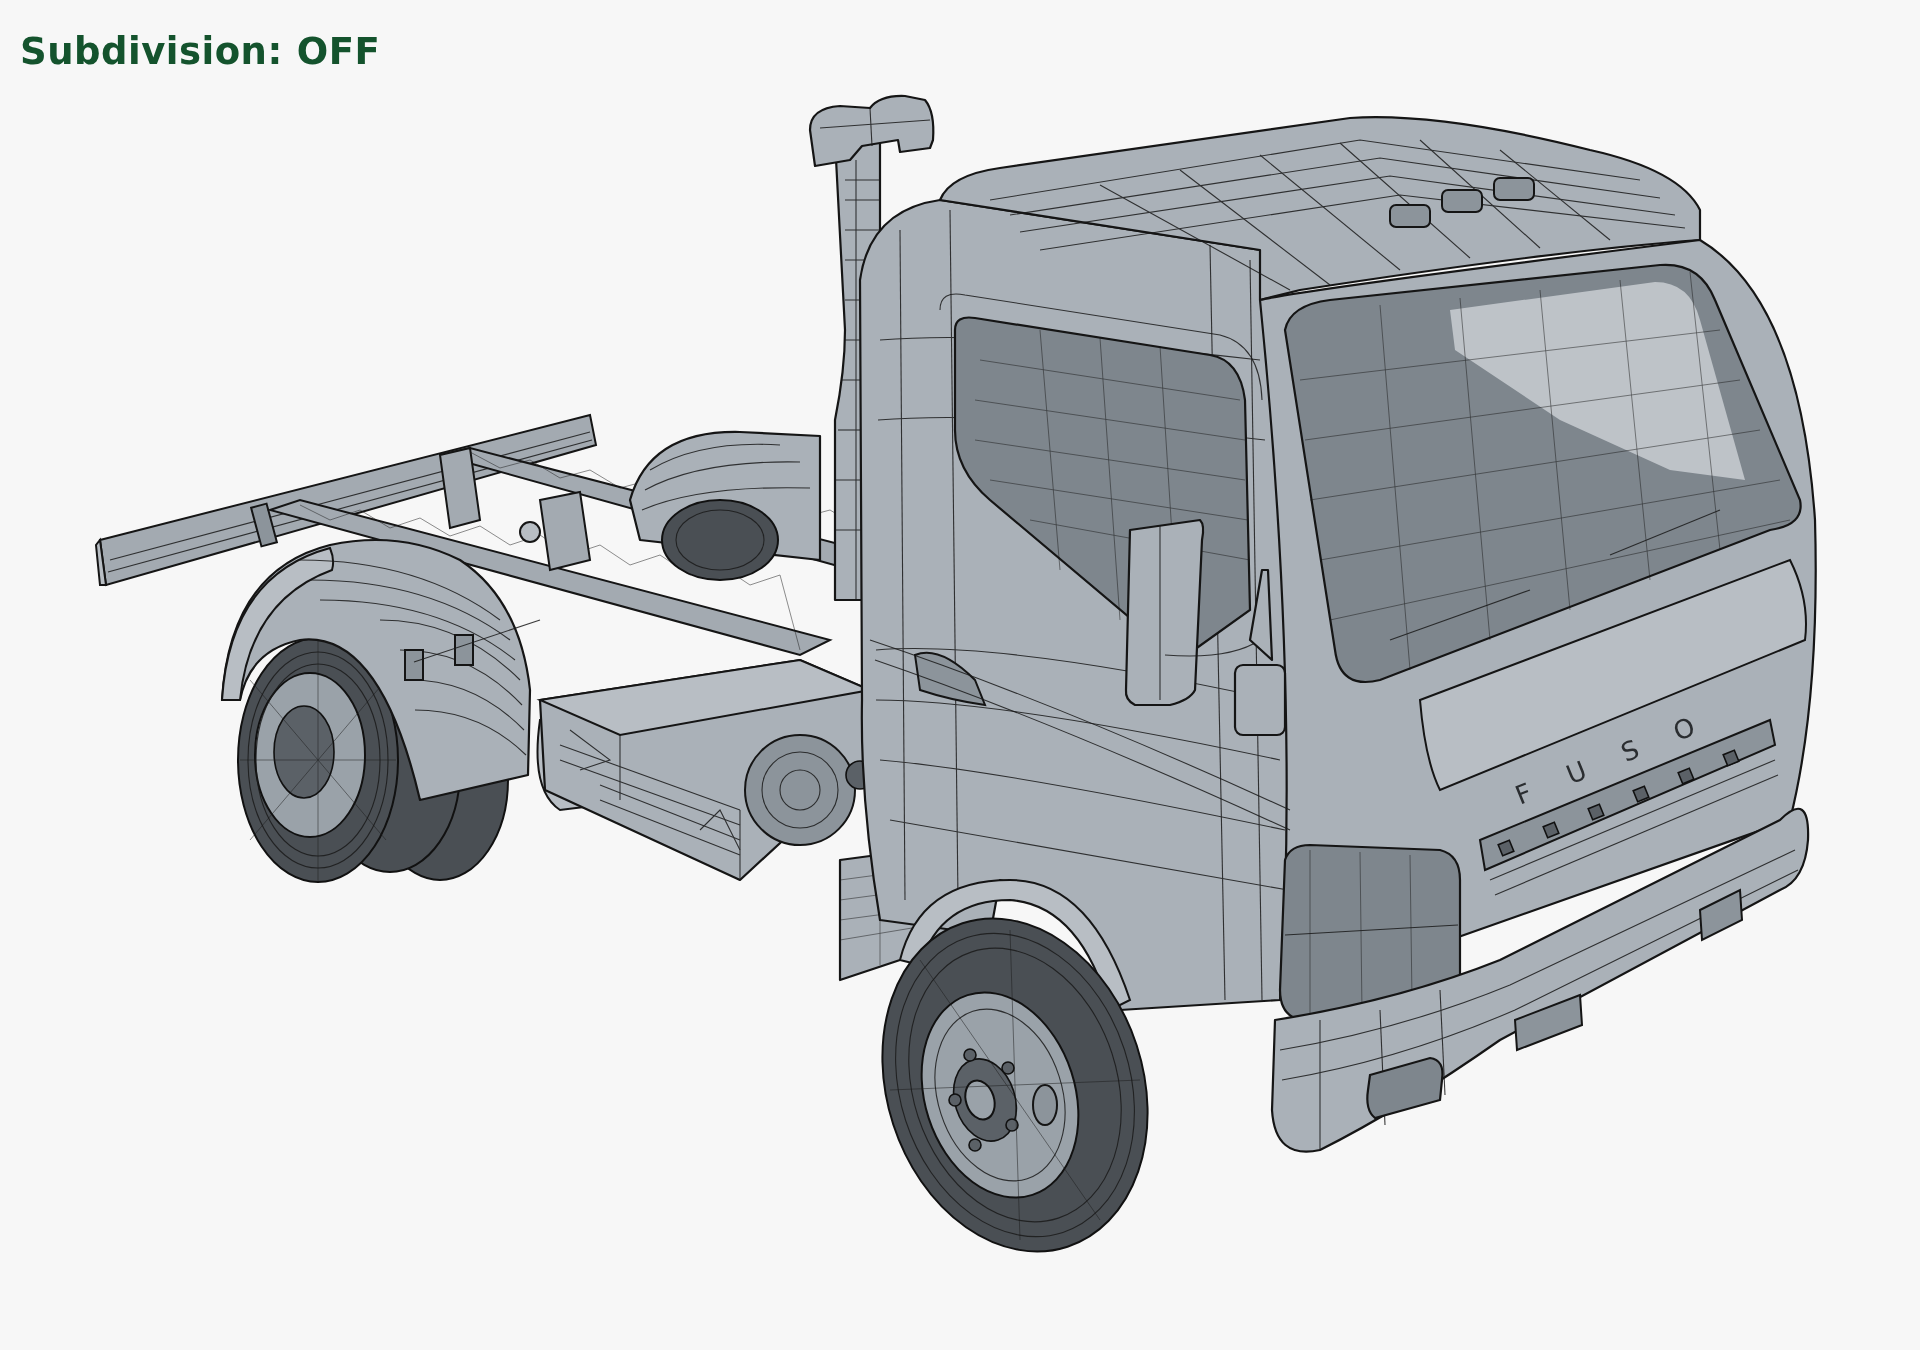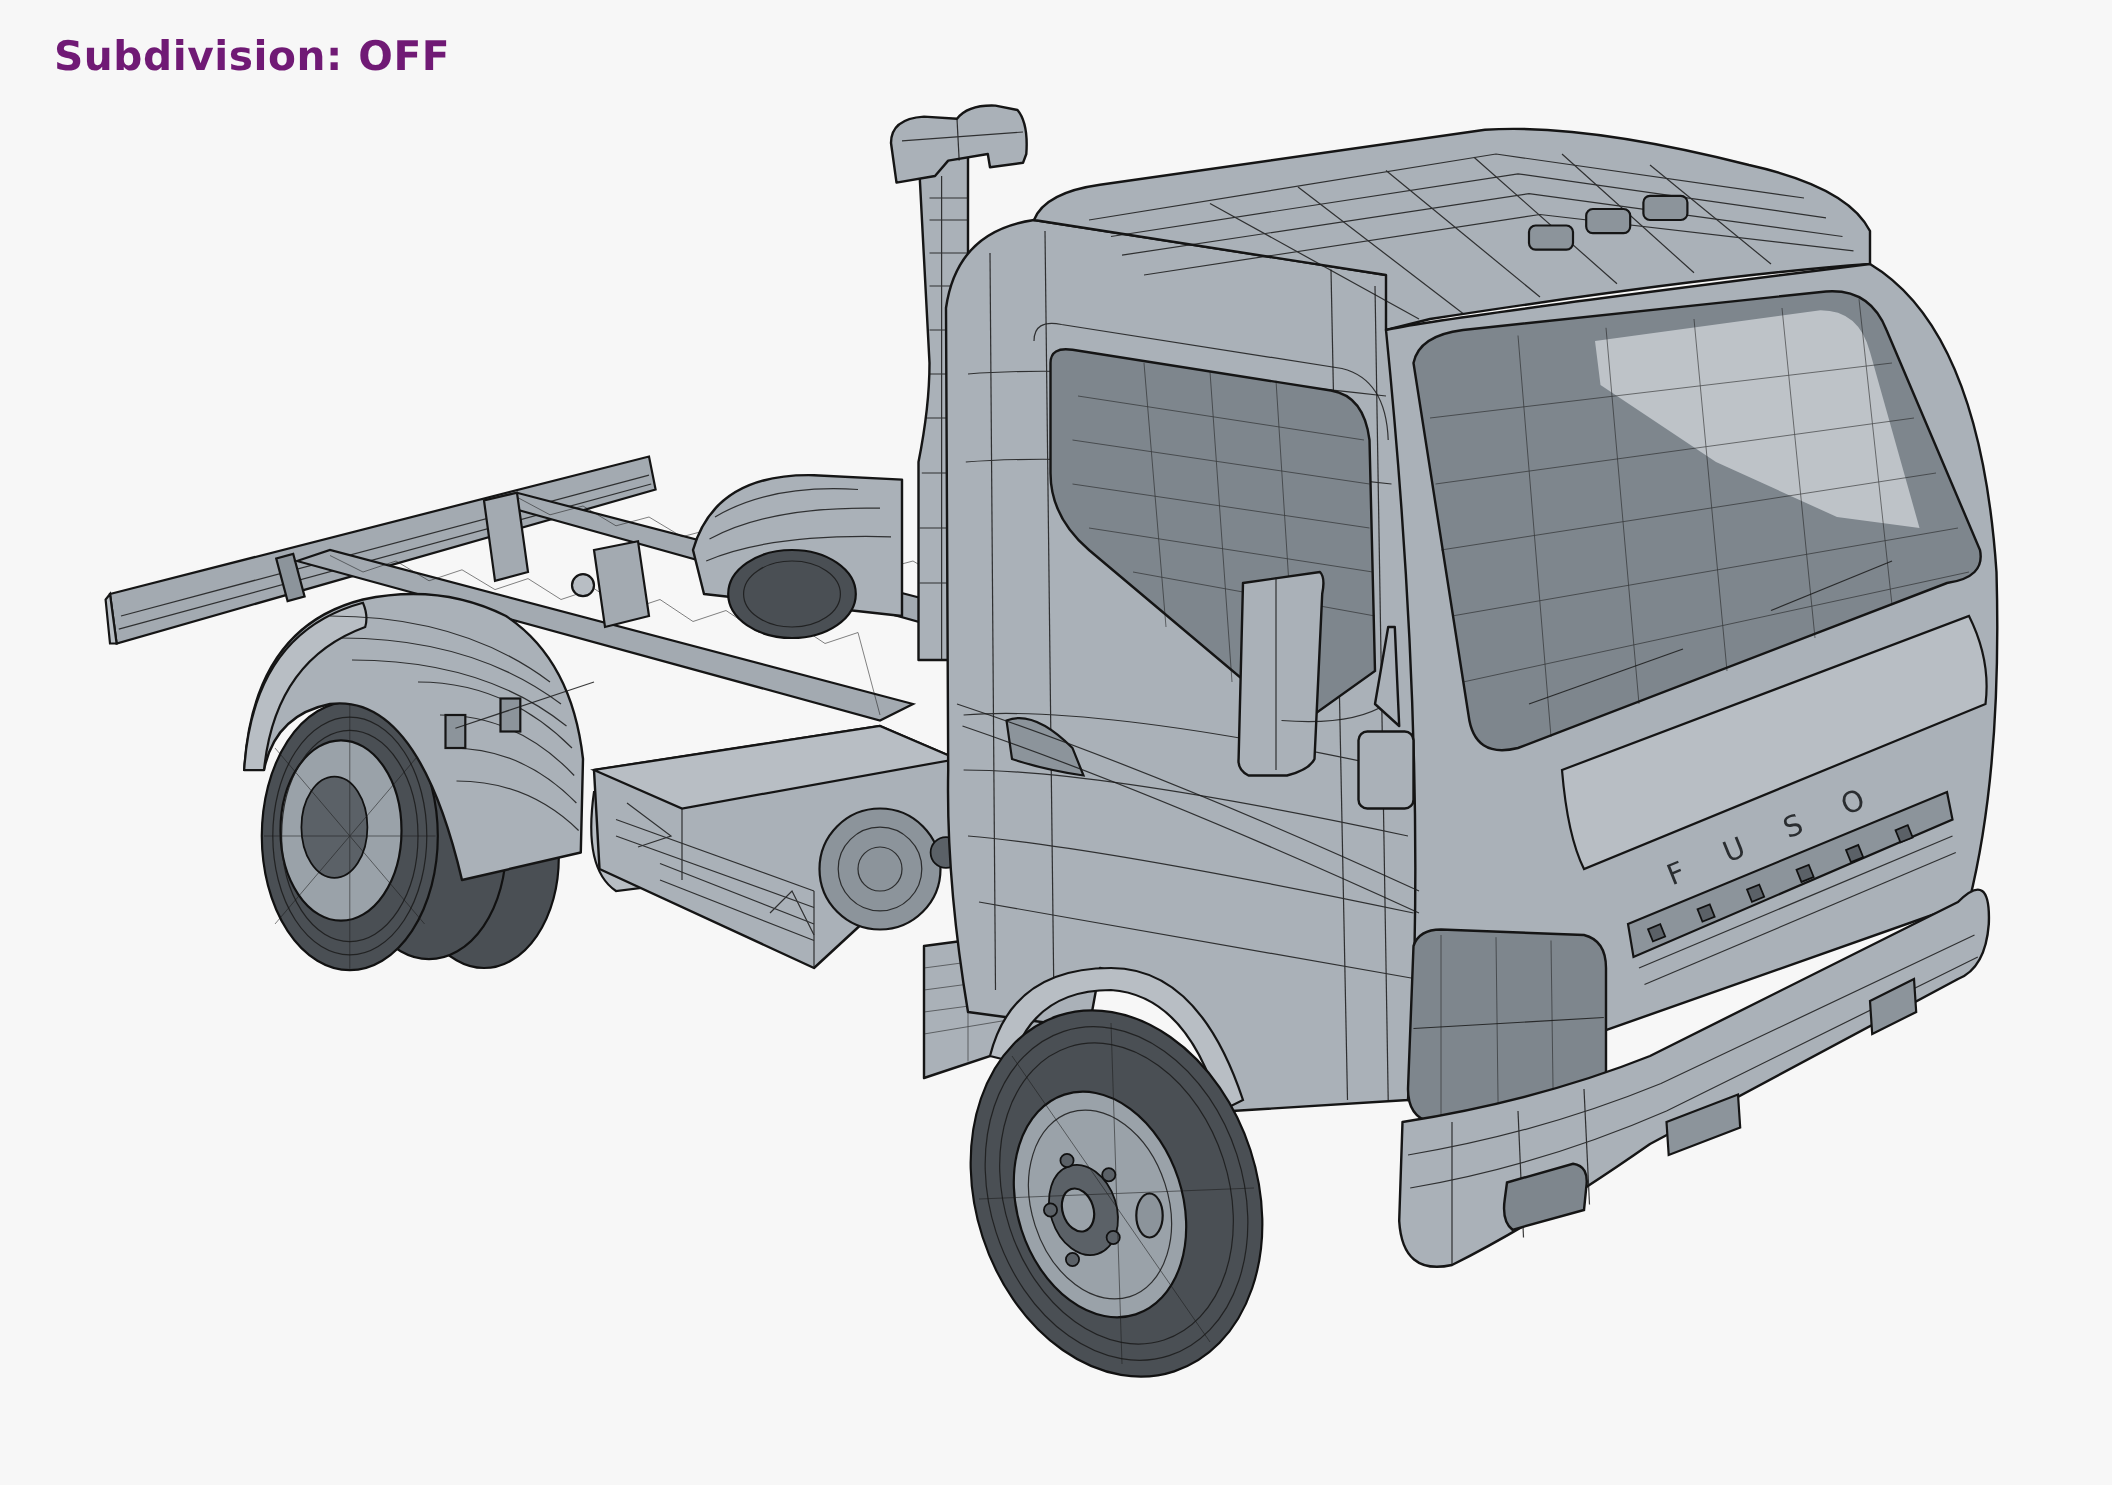--- a/index.html
+++ b/index.html
@@ -3,24 +3,24 @@
   <meta charset="utf-8">
   <style>
     html, body { margin: 0; padding: 0; }
     body {
       width: 1920px; height: 1350px; overflow: hidden;
       background: #f7f7f7;
       position: relative;
       font-family: "DejaVu Sans", sans-serif;
     }
     .title {
-      position: absolute; left: 49px; top: 30px;
+      position: absolute; left: 20px; top: 30px;
       font-family: "DejaVu Sans", sans-serif;
       font-weight: bold; font-size: 37px; letter-spacing: 0.5px;
-      color: #701a75;
+      color: #14532d;
       white-space: nowrap;
     }
     .title .label { margin-right: 14px; }
     .render {
       position: absolute; left: 0; top: 0; width: 1920px; height: 1350px;
     }
     .body { fill: #aab1b8; stroke: #151515; stroke-width: 2.2; stroke-linejoin: round; }
     .body-light { fill: #b8bec4; stroke: #151515; stroke-width: 2; }
     .body-dark { fill: #8c949b; stroke: #151515; stroke-width: 2; }
     .glass { fill: #7e868d; stroke: #151515; stroke-width: 2.2; }

